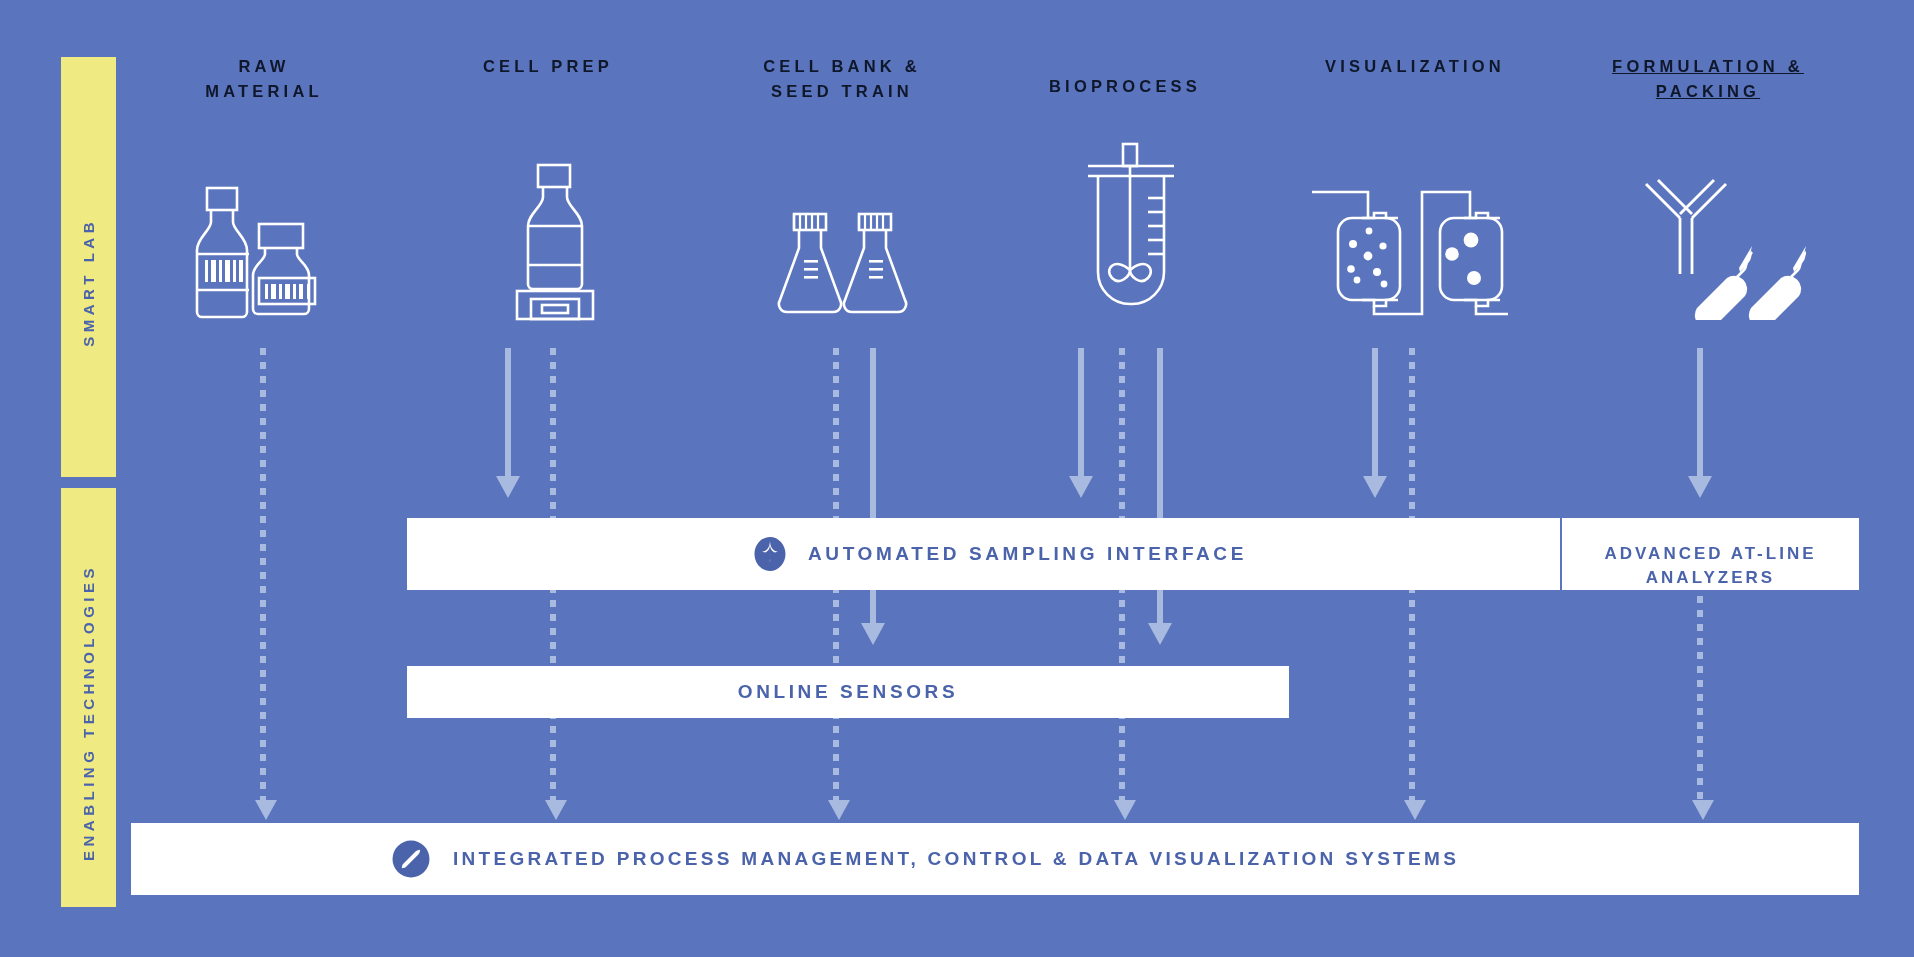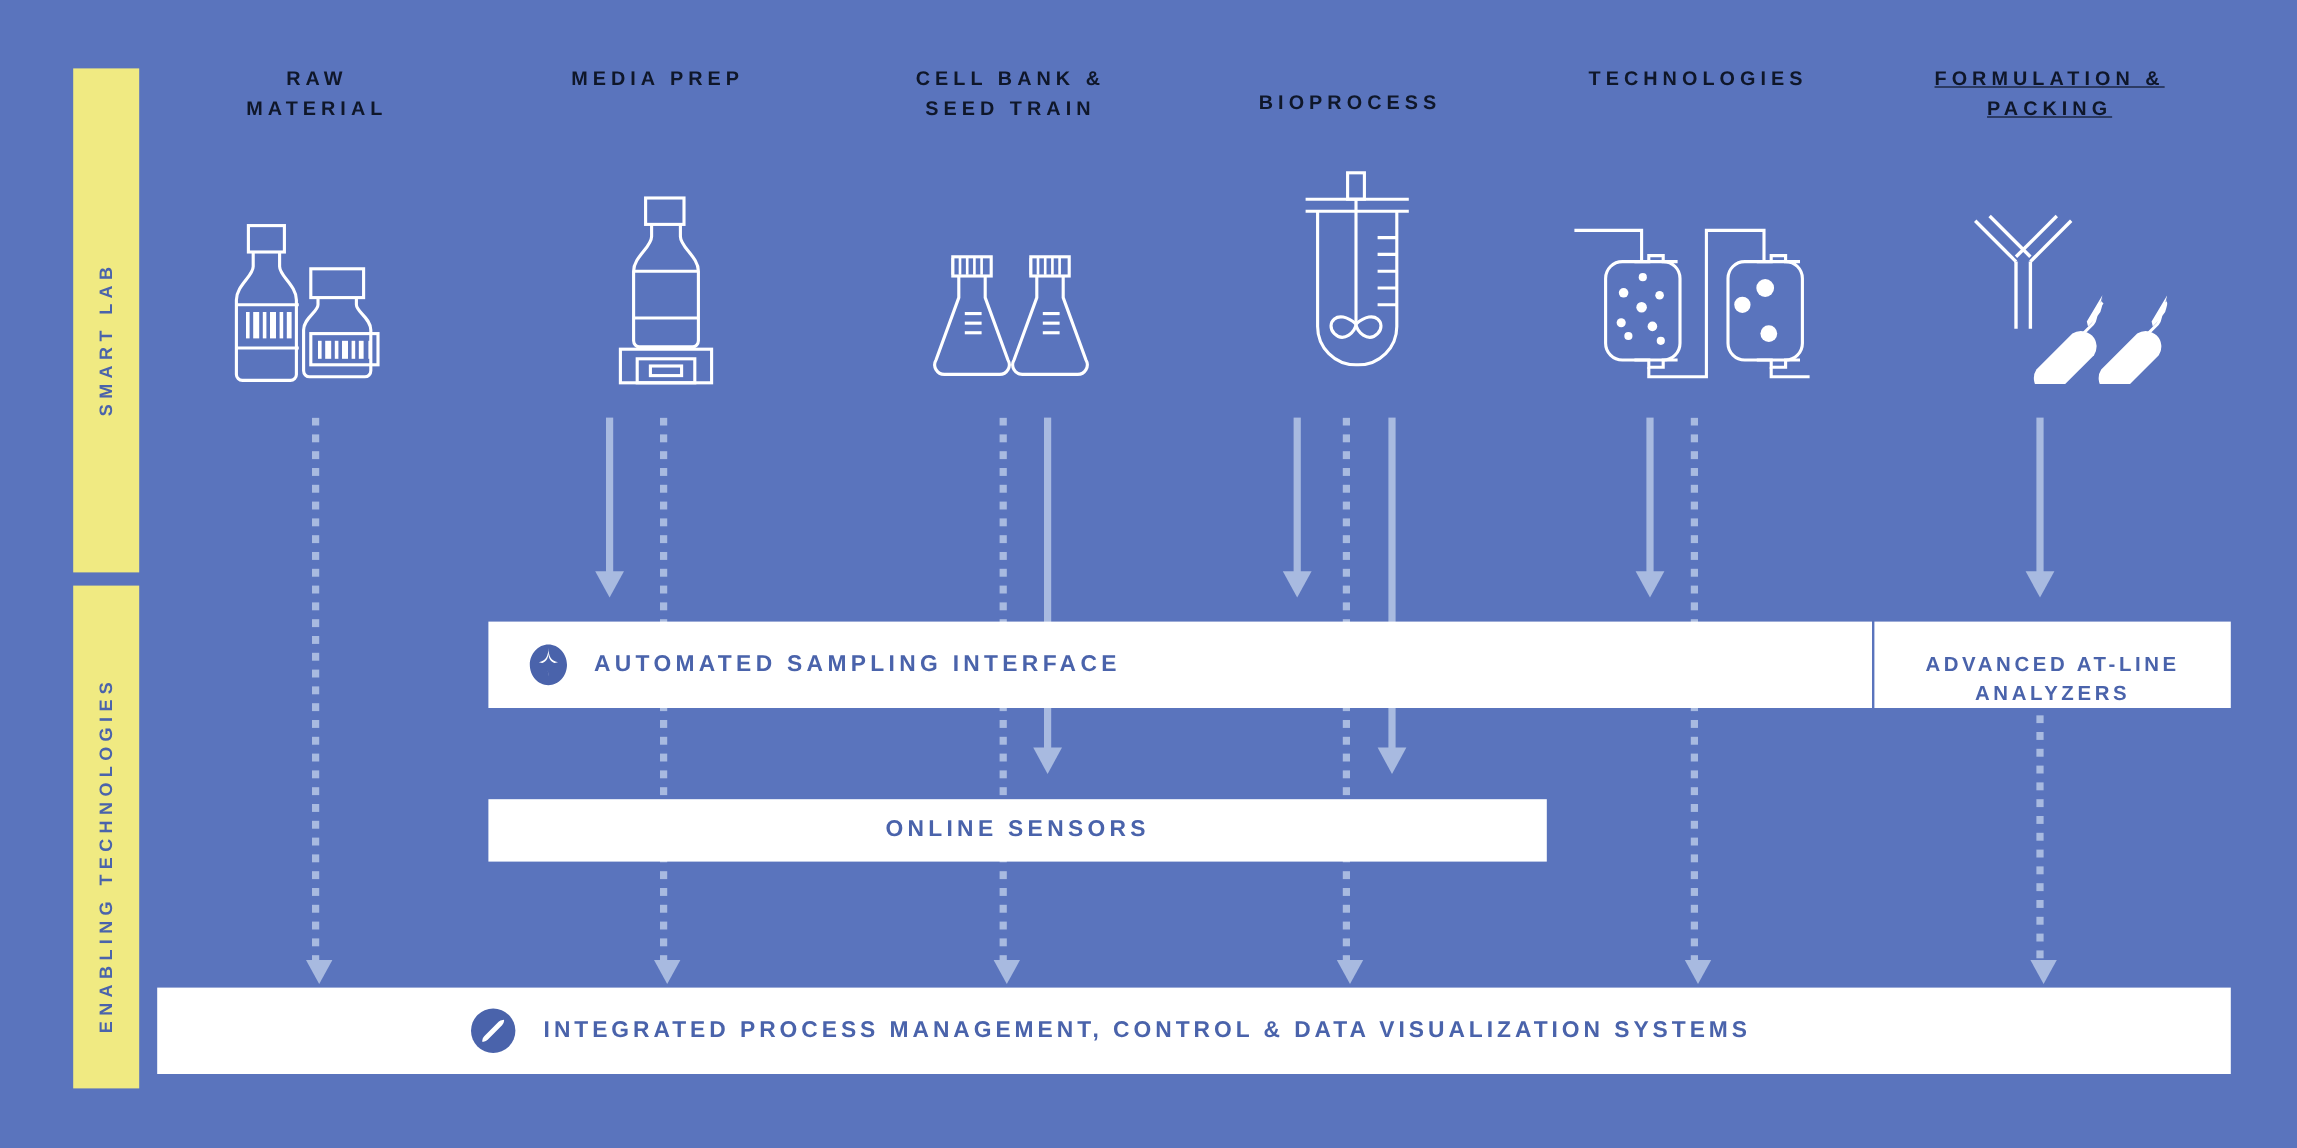--- a/index.html
+++ b/index.html
@@ -94,21 +94,21 @@
   }
   .band-text {
     color: #4a63ab;
     font-size: 19px;
     font-weight: 700;
     letter-spacing: 3.6px;
     white-space: nowrap;
   }
   #band-sampling {
     left: 407px; top: 518px; width: 1153px; height: 72px;
-    gap: 20px; padding-left: 32px;
+    justify-content: center; gap: 20px; padding-left: 32px;
   }
   #band-analyzers {
     left: 1562px; top: 518px; width: 297px; height: 72px;
     justify-content: flex-end; flex-direction: column; text-align: center;
   }
   #band-analyzers .band-text {
     font-size: 17px; letter-spacing: 3px; line-height: 24px; white-space: pre-line;
   }
   #band-online {
     left: 407px; top: 666px; width: 882px; height: 52px;
@@ -130,25 +130,25 @@
 
   <div class="rail" id="rail-smart">
     <span class="rail-label">SMART LAB</span>
   </div>
   <div class="rail" id="rail-enabling">
     <span class="rail-label">ENABLING TECHNOLOGIES</span>
   </div>
 
   <div class="col-head" style="left:140px; width:248px;">RAW
 MATERIAL</div>
-  <div class="col-head" style="left:424px; width:248px;">MEDIA PREP</div>
+  <div class="col-head" style="left:424px; width:248px;">CELL PREP</div>
   <div class="col-head" style="left:712px; width:260px;">CELL BANK &amp;
 SEED TRAIN</div>
   <div class="col-head" style="left:1000px; width:250px;margin-top:20px;">BIOPROCESS</div>
-  <div class="col-head" style="left:1290px; width:250px;">TECHNOLOGIES</div>
+  <div class="col-head" style="left:1290px; width:250px;">VISUALIZATION</div>
   <div class="col-head" style="left:1572px; width:272px;text-decoration:underline;">FORMULATION &amp;
 PACKING</div>
 
   <svg class="icon-art" style="left:185px; top:186px;" width="155" height="134" viewBox="0 0 155 134">
     <g fill="none" stroke="#ffffff" stroke-width="2.6">
       <rect x="22" y="2" width="30" height="22"></rect>
       <path d="M26 24 v12 c0 8 -14 16 -14 28 v62 a5 5 0 0 0 5 5 h40 a5 5 0 0 0 5 -5 v-62 c0 -12 -14 -20 -14 -28 v-12"></path>
       <line x1="12" y1="68" x2="64" y2="68"></line>
       <line x1="12" y1="104" x2="64" y2="104"></line>
       <rect x="74" y="38" width="44" height="24"></rect>

